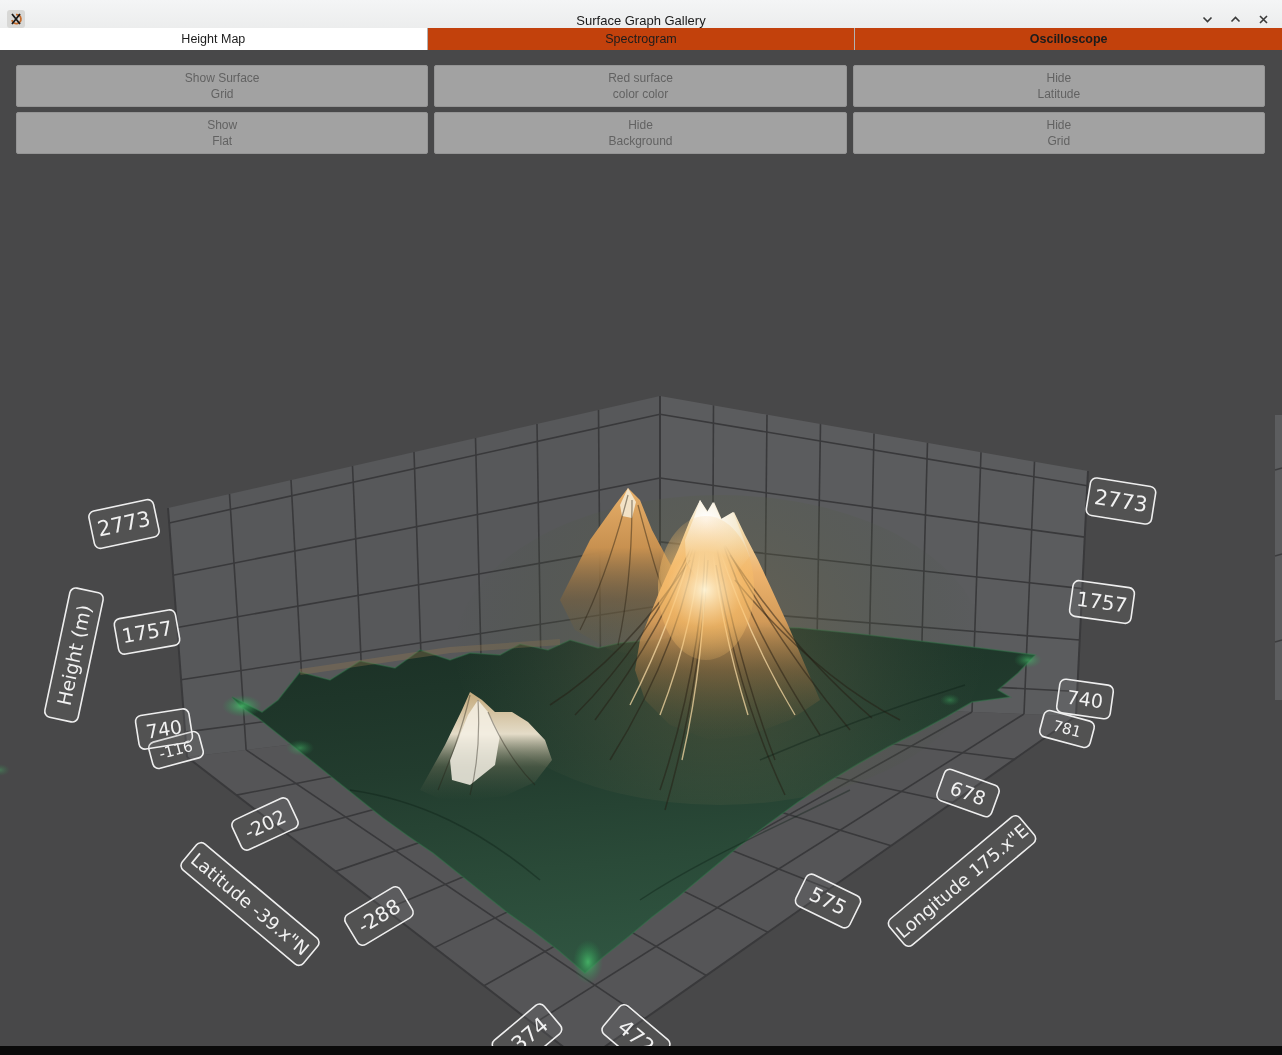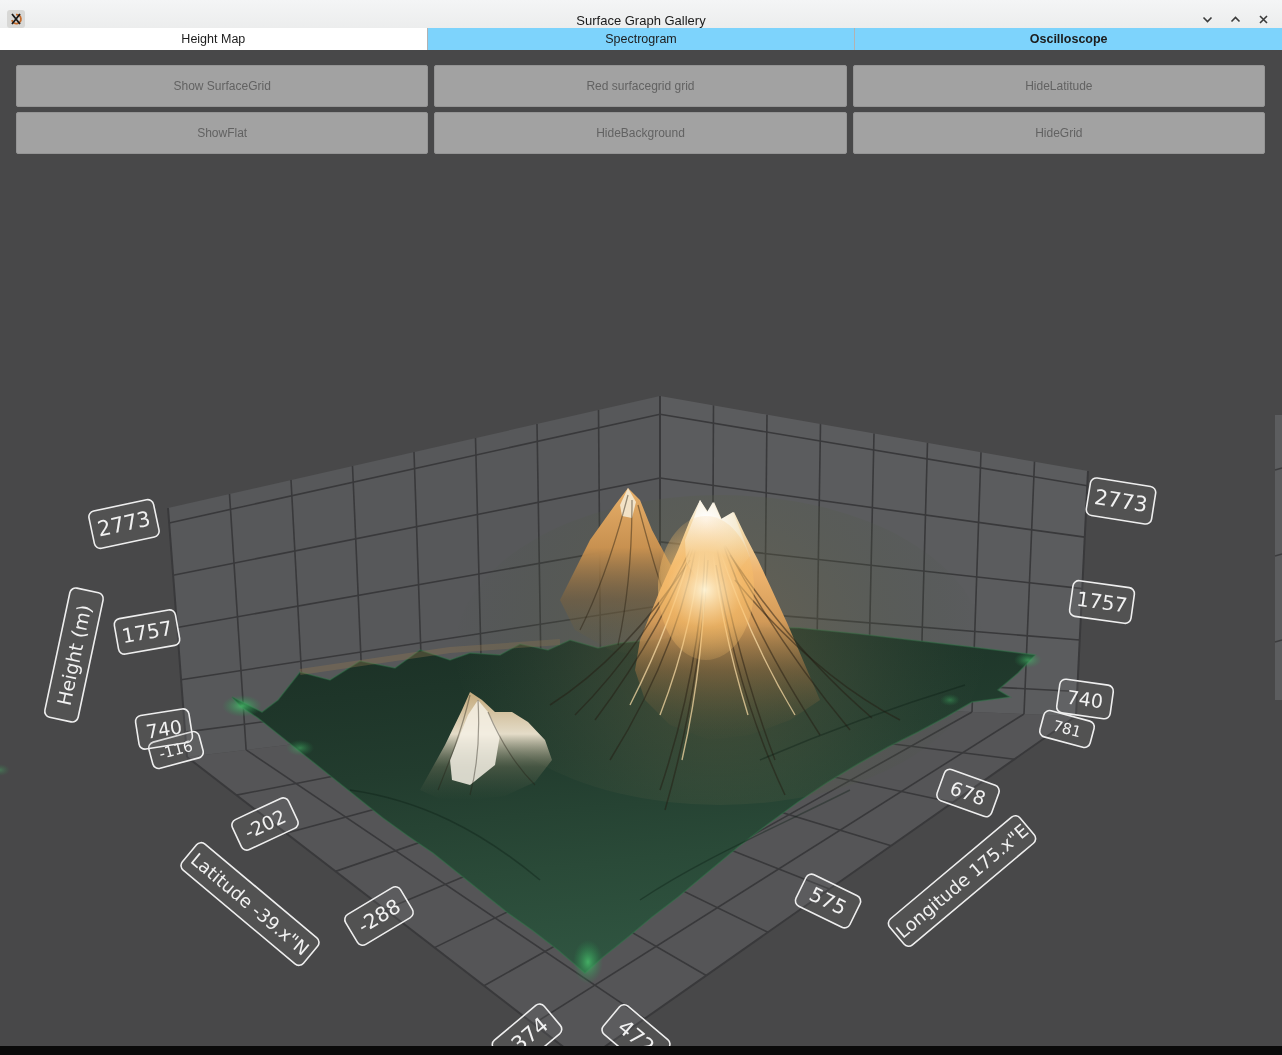--- a/index.html
+++ b/index.html
@@ -23,34 +23,34 @@
   }
   .win-controls{margin-left:auto;display:flex;align-items:center;gap:10px;margin-right:10px;z-index:6;}
   .win-btn{width:18px;height:18px;display:flex;align-items:center;justify-content:center;cursor:default;}
   
   .tabbar{
     position:absolute;top:28px;left:0;width:1282px;height:22px;
     display:flex;z-index:5;background:#e9eaeb;
   }
   .tab{
     flex:1;display:flex;align-items:center;justify-content:center;
-    font-size:12.5px;color:#1c1c1c;background:#7dd3fc;
+    font-size:12.5px;color:#1c1c1c;background:#c2410c;
     border-right:1px solid #b2b2b2;box-sizing:border-box;cursor:default;
   }
   .tab:last-child{border-right:none;font-weight:bold;}
   .tab.selected{background:#ffffff;}
   
   .toolbar{
     position:absolute;top:65px;left:16px;width:1249px;z-index:4;
     display:grid;grid-template-columns:repeat(3,1fr);
     grid-auto-rows:42px;column-gap:6px;row-gap:5px;
   }
   .tb-btn{
     background:#a2a2a2;border:1px solid #959595;border-radius:2px;
-    display:flex;flex-direction:row;align-items:center;justify-content:center;
+    display:flex;flex-direction:column;align-items:center;justify-content:center;
     font-family:"Liberation Sans", sans-serif;font-size:12px;line-height:16px;color:#626262;
     padding:0;cursor:default;
   }
   
   #scene{position:absolute;top:0;left:0;z-index:1;}
   .bottom-strip{
     position:absolute;left:0;bottom:0;width:1282px;height:9px;
     background:#0a0a0a;z-index:6;
   }
 </style>
@@ -342,21 +342,21 @@
   <div class="tab">Oscilloscope</div>
 </div>
 
 <div class="toolbar">
   <button class="tb-btn">
     <span>Show Surface</span>
     <span>Grid</span>
   </button>
   <button class="tb-btn">
     <span>Red surface</span>
-    <span>grid grid</span>
+    <span>color color</span>
   </button>
   <button class="tb-btn">
     <span>Hide</span>
     <span>Latitude</span>
   </button>
   <button class="tb-btn">
     <span>Show</span>
     <span>Flat</span>
   </button>
   <button class="tb-btn">

